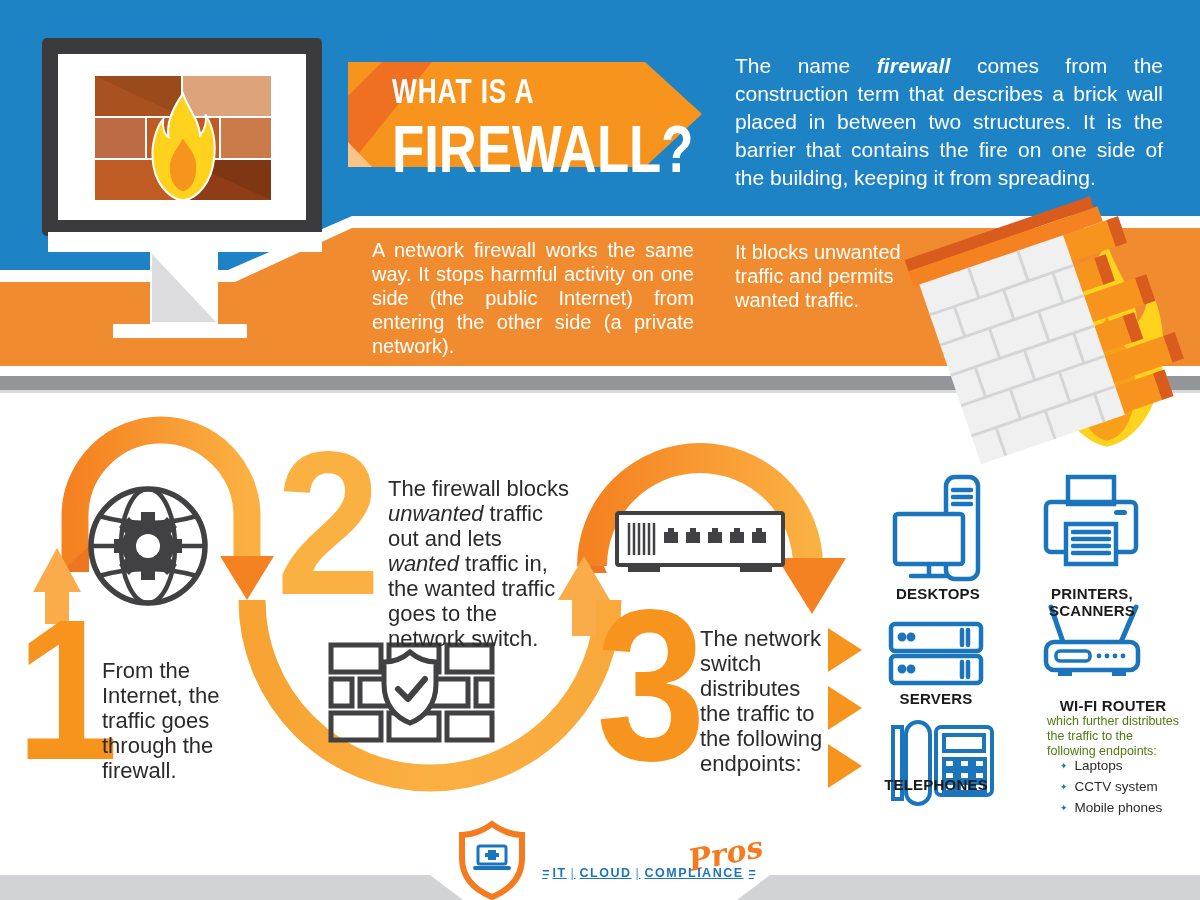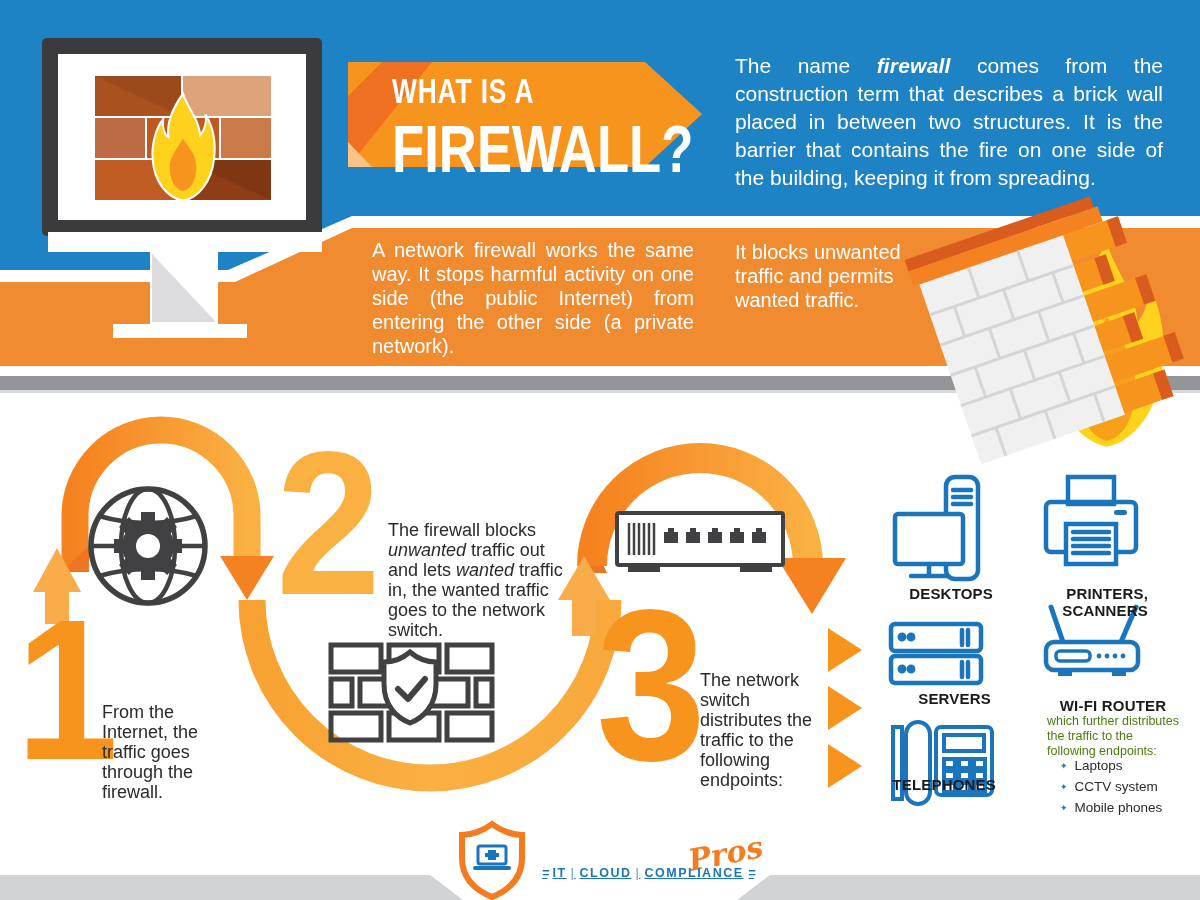--- a/index.html
+++ b/index.html
@@ -8,22 +8,22 @@
   #stage svg{position:absolute;left:0;top:0;}
   .abs{position:absolute;}
   .wtxt{color:#fff;}
   .banner-l1{font-weight:bold;font-size:31px;letter-spacing:1px;transform:scale(.85,1.12);transform-origin:left top;}
   .banner-l2{font-weight:bold;font-size:62px;letter-spacing:0px;transform:scale(.85,1.08);transform-origin:left top;margin-top:2px;}
   .intro{font-size:21px;line-height:28px;text-align:justify;}
   .intro b i{letter-spacing:.2px;}
   .bandtxt{font-size:20px;line-height:24px;text-align:justify;}
   .bandtxt2{font-size:20px;line-height:24px;}
   .num{font-weight:bold;line-height:1;transform:scaleX(.92);transform-origin:left top;}
-  .steptext{font-size:18px;line-height:20px;color:#2d2a2b;margin-top:44px;}
-  .eplabel{font-size:15px;font-weight:bold;color:#1a1a1a;letter-spacing:.2px;text-align:right;line-height:17px;}
+  .steptext{font-size:22px;line-height:25px;color:#2d2a2b;}
+  .eplabel{font-size:15px;font-weight:bold;color:#1a1a1a;letter-spacing:.2px;text-align:center;line-height:17px;}
   .epnote{font-size:12.5px;line-height:15px;color:#4d7c0f;}
   .bullet-row{position:absolute;font-size:13.5px;color:#2d2a2b;white-space:nowrap;}
   .bullet-star{color:#1B75BC;font-size:9px;margin-right:7px;vertical-align:1px;}
   .logo-word{position:absolute;font-weight:bold;font-size:41px;letter-spacing:-1px;white-space:nowrap;}
   .logo-er{color:#F47B20;} .logo-tech{color:#1B75BC;}
   .logo-pros{position:absolute;font-family:"DejaVu Serif",serif;font-style:italic;font-weight:bold;
              font-size:30px;color:#F47B20;transform:rotate(-11deg);}
   .tagline{position:absolute;font-size:12.5px;font-weight:bold;color:#1B75BC;letter-spacing:1.5px;
            text-align:center;white-space:nowrap;text-decoration:underline;}
   .tag-sep{color:#8BB8DC;padding:0 4px;}

